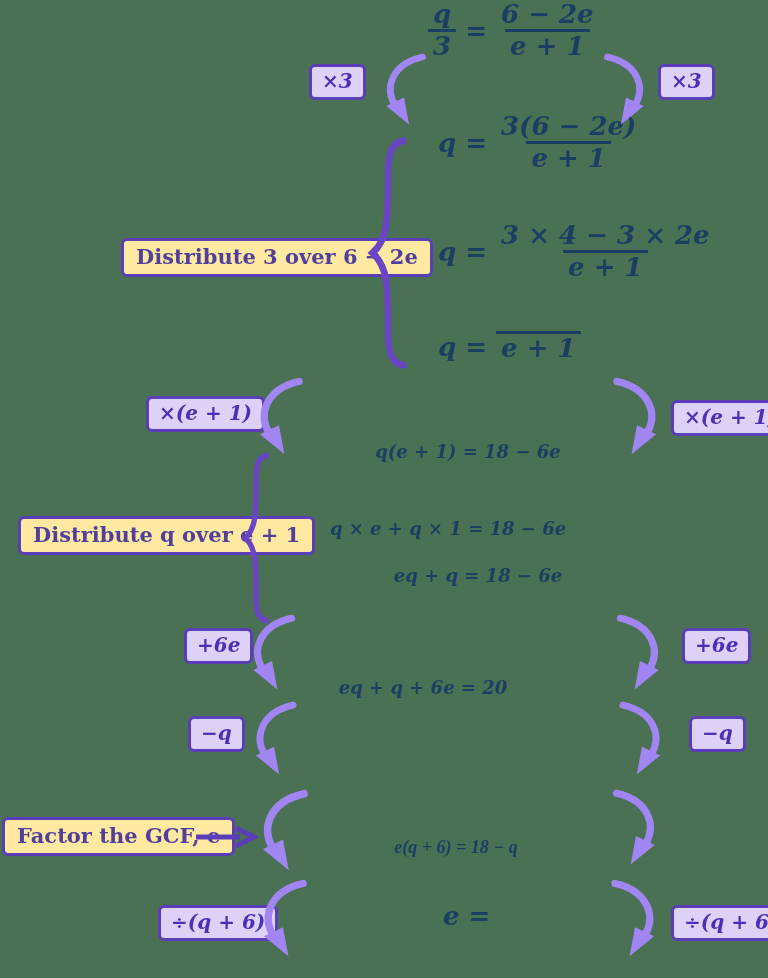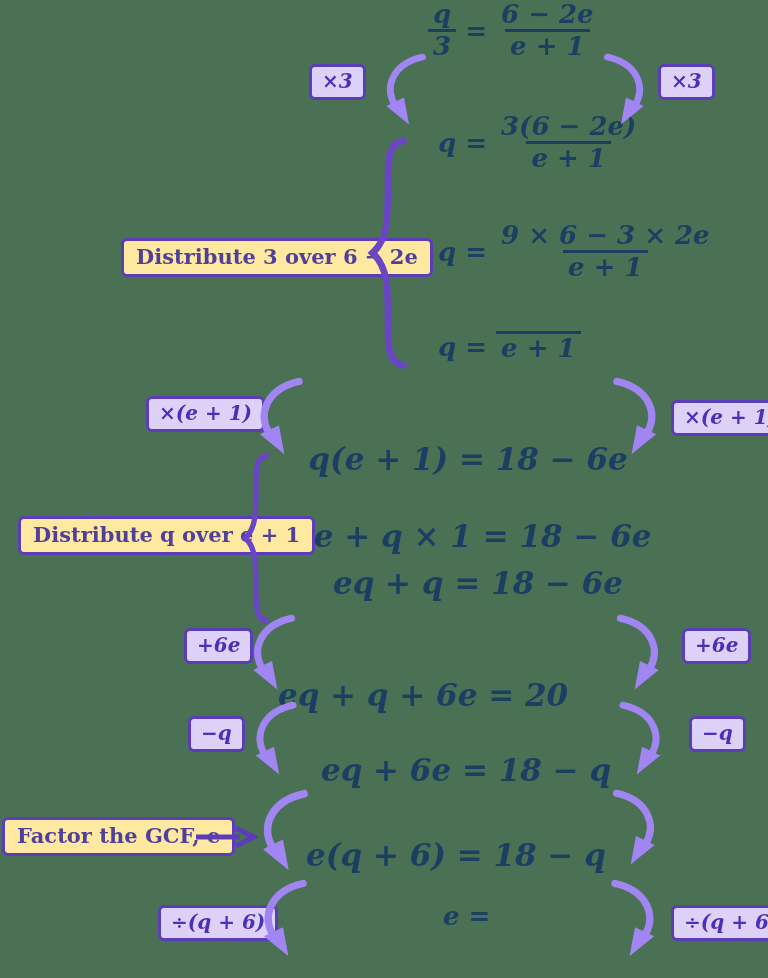--- a/index.html
+++ b/index.html
@@ -2,21 +2,21 @@
 <html><head>
 <meta charset="utf-8">
 <style>
   html,body{margin:0;padding:0;}
   body{width:768px;height:978px;position:relative;overflow:hidden;
        font-family:"DejaVu Serif", serif;}
   .canvas{position:absolute;inset:0;width:768px;height:978px;background:#4a7154;}
 
   
   .math{color:#1b3f63;font-weight:bold;font-style:italic;white-space:nowrap;}
-  .eq-plain{position:absolute;font-size:31px;transform:translateX(-50%);}
+  .eq-plain{position:absolute;font-size:18px;transform:translateX(-50%);}
   .eq-row{position:absolute;display:flex;align-items:center;gap:9px;font-size:26px;}
   .frac{display:inline-flex;flex-direction:column;align-items:center;line-height:1.12;}
   .frac .num{padding:0 5px;}
   .frac .den{border-top:3px solid #1b3f63;padding:0 5px;}
 
   
   .tag{position:absolute;background:#ddd1f8;border:3px solid #5b3db8;border-radius:6px;
        color:#4a2fb8;font-weight:bold;font-style:italic;font-size:20px;
        padding:2px 10px 4px;white-space:nowrap;}
 
@@ -49,38 +49,37 @@
     <span>q =</span>
     <span class="frac">
       <span class="num">3(6 − 2e)</span>
       <span class="den">e + 1</span>
     </span>
   </div>
 
   <div class="eq-row math" style="left:438px;top:221px;">
     <span>q =</span>
     <span class="frac">
-      <span class="num">9 × 6 − 3 × 2e</span>
+      <span class="num">3 × 4 − 3 × 2e</span>
       <span class="den">e + 1</span>
     </span>
   </div>
 
   <div class="eq-row math" style="left:438px;top:331px;">
     <span>q =</span>
     <span class="frac">
       <span class="den">e + 1</span>
     </span>
   </div>
 
   <div class="eq-plain math" style="left:468px;top:441px;">q(e + 1) = 18 − 6e</div>
   <div class="eq-plain math" style="left:448px;top:518px;">q × e + q × 1 = 18 − 6e</div>
   <div class="eq-plain math" style="left:478px;top:565px;">eq + q = 18 − 6e</div>
   <div class="eq-plain math" style="left:423px;top:677px;">eq + q + 6e = 20</div>
-  <div class="eq-plain math" style="left:466px;top:752px;">eq + 6e = 18 − q</div>
-  <div class="eq-plain math" style="left:456px;top:837px;">e(q + 6) = 18 − q</div>
+  <div class="eq-plain math" style="left:456px;top:837px;font-family:Liberation Serif, serif;">e(q + 6) = 18 − q</div>
 
   <div class="eq-row math" style="left:443px;top:901px;">
     <span>e =</span>
   </div>
 
   <div class="tag" style="left:309px;top:64px;">×3</div>
   <div class="tag" style="left:658px;top:64px;">×3</div>
   <div class="tag" style="left:146px;top:396px;">×(e + 1)</div>
   <div class="tag" style="left:671px;top:400px;">×(e + 1)</div>
   <div class="tag" style="left:184px;top:628px;">+6e</div>

